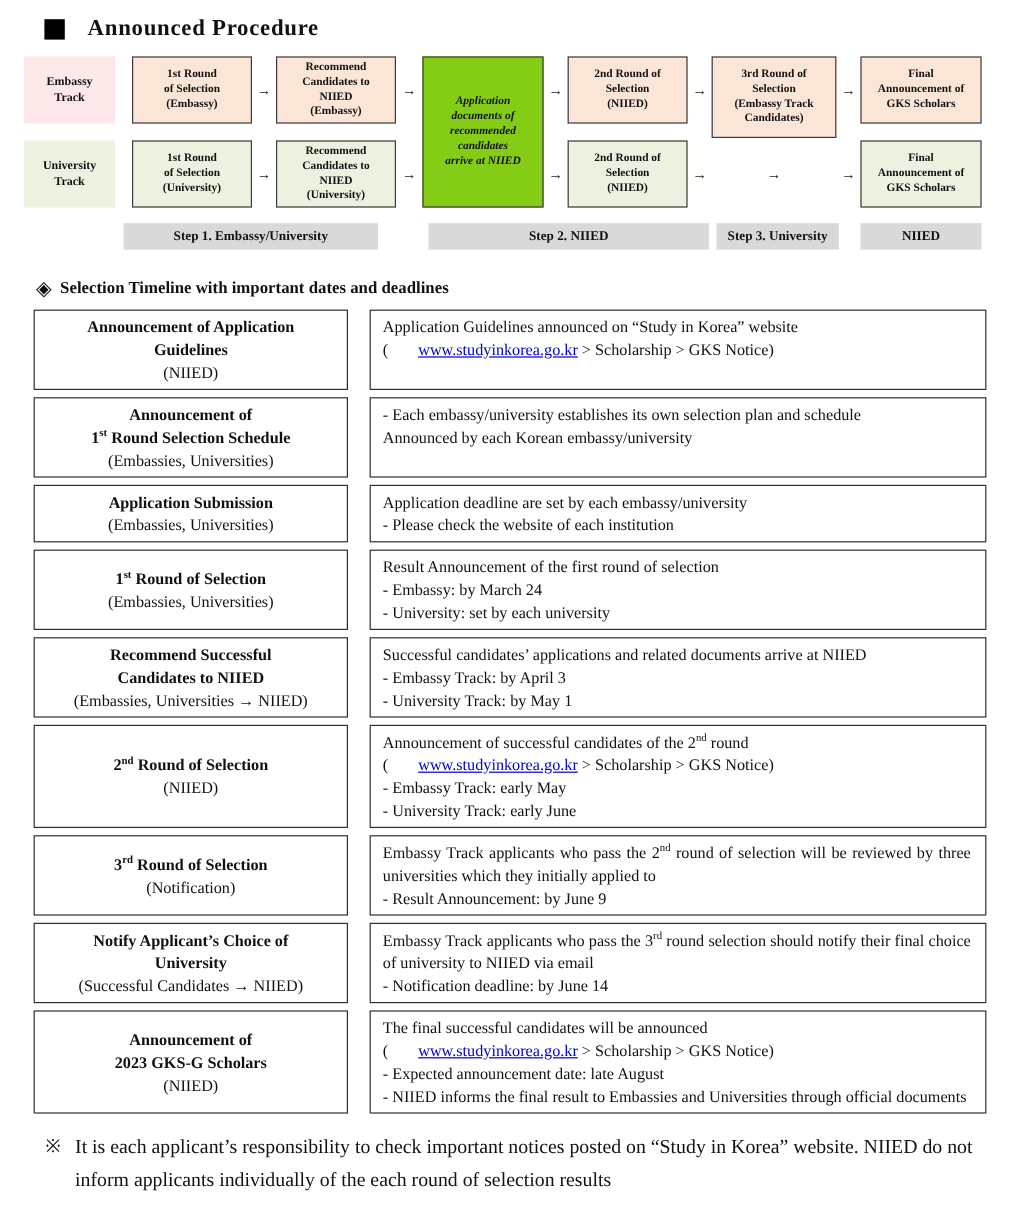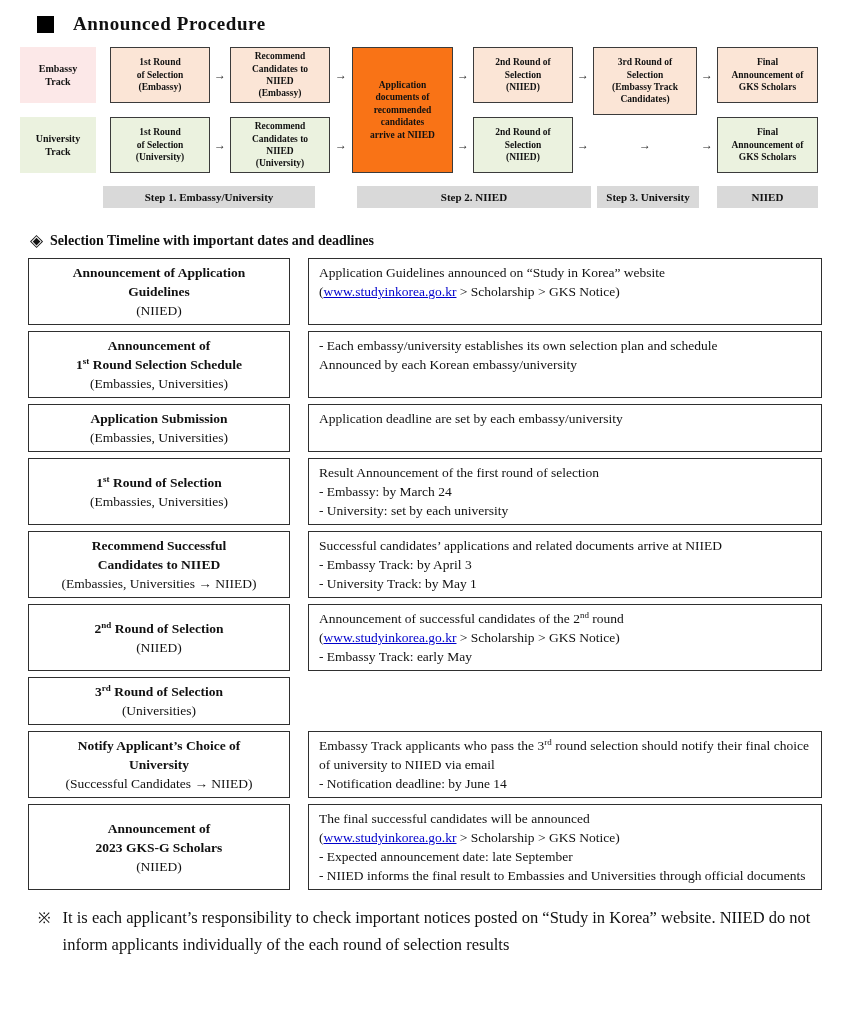--- a/index.html
+++ b/index.html
@@ -16,21 +16,21 @@
   .flow{position:absolute;left:0;top:47px;width:846px;height:162px;}
   .fbox{
     position:absolute;display:flex;align-items:center;justify-content:center;
     text-align:center;font-weight:bold;font-size:9.5px;line-height:1.3;
     border:1.6px solid #3b3b3b;box-sizing:border-box;white-space:pre-line;padding:1px 2px;
   }
   .track{border:none;font-size:10px;}
   .pink{background:var(--pink);}
   .peach{background:var(--peach);}
   .green{background:var(--green);}
-  .white{background:#f97316;}
+  .white{background:#84cc16;font-style:italic;}
   .arrow{
     position:absolute;display:flex;align-items:center;justify-content:center;
     font-size:12px;color:#222;box-sizing:border-box;
   }
   .stepbar{
     position:absolute;height:22px;background:var(--bar);display:flex;align-items:center;
     justify-content:center;font-weight:bold;font-size:11px;box-sizing:border-box;
   }
   
   .timeline{position:absolute;left:28px;top:232px;width:794px;}
@@ -45,21 +45,21 @@
     text-align:center;padding:4px 4px;font-size:13.5px;line-height:19px;flex:none;
   }
   .t-left .bold{font-weight:bold;}
   .t-right{
     flex:1;box-sizing:border-box;border:1.5px solid #2f2f2f;margin-left:18px;
     padding:4px 12px 4px 10px;font-size:13.5px;line-height:19px;
     display:flex;flex-direction:column;justify-content:flex-start;
   }
   .t-right .justify{text-align:justify;}
   sup{font-size:9px;line-height:0;}
-  a.link{color:var(--link);cursor:pointer;}
+  a.link{color:var(--link);cursor:pointer;margin-left:25px;}
   
   .note{
     display:flex;gap:12px;margin-top:14px;padding:0 4px 0 10px;
     font-size:16.5px;line-height:1.65;
   }
   .note .mark{flex:none;font-size:15px;padding-top:2px;}
 </style>
 </head>
 <body>
 
@@ -160,20 +160,21 @@
             <div>Announced by each Korean embassy/university</div>
           </div>
         </div>
         <div class="t-row">
           <div class="t-left">
             <div class="bold">Application Submission</div>
             <div class="">(Embassies, Universities)</div>
           </div>
           <div class="t-right">
             <div>Application deadline are set by each embassy/university</div>
+            <div>- Please check the website of each institution</div>
           </div>
         </div>
         <div class="t-row">
           <div class="t-left">
             <div class="bold">1<sup>st</sup> Round of Selection</div>
             <div class="">(Embassies, Universities)</div>
           </div>
           <div class="t-right">
             <div>Result Announcement of the first round of selection</div>
             <div>- Embassy: by March 24</div>
@@ -194,26 +195,31 @@
         </div>
         <div class="t-row">
           <div class="t-left">
             <div class="bold">2<sup>nd</sup> Round of Selection</div>
             <div class="">(NIIED)</div>
           </div>
           <div class="t-right">
             <div>Announcement of successful candidates of the 2<sup>nd</sup> round</div>
             <div>(<a class="link" href="#">www.studyinkorea.go.kr</a> &gt; Scholarship &gt; GKS Notice)</div>
             <div>- Embassy Track: early May</div>
+            <div>- University Track: early June</div>
           </div>
         </div>
         <div class="t-row">
           <div class="t-left">
             <div class="bold">3<sup>rd</sup> Round of Selection</div>
-            <div class="">(Universities)</div>
+            <div class="">(Notification)</div>
+          </div>
+          <div class="t-right">
+            <div class="justify">Embassy Track applicants who pass the 2<sup>nd</sup> round of selection will be reviewed by three universities which they initially applied to</div>
+            <div>- Result Announcement: by June 9</div>
           </div>
         </div>
         <div class="t-row">
           <div class="t-left">
             <div class="bold">Notify Applicant’s Choice of</div>
             <div class="bold">University</div>
             <div class="">(Successful Candidates → NIIED)</div>
           </div>
           <div class="t-right">
             <div class="justify">Embassy Track applicants who pass the 3<sup>rd</sup> round selection should notify their final choice of university to NIIED via email</div>
@@ -222,21 +228,21 @@
         </div>
         <div class="t-row">
           <div class="t-left">
             <div class="bold">Announcement of</div>
             <div class="bold">2023 GKS-G Scholars</div>
             <div class="">(NIIED)</div>
           </div>
           <div class="t-right">
             <div>The final successful candidates will be announced</div>
             <div>(<a class="link" href="#">www.studyinkorea.go.kr</a> &gt; Scholarship &gt; GKS Notice)</div>
-            <div>- Expected announcement date: late September</div>
+            <div>- Expected announcement date: late August</div>
             <div>- NIIED informs the final result to Embassies and Universities through official documents</div>
           </div>
         </div>
       </div>
     <div class="note">
       <span class="mark">※</span>
       <span class="note-text">It is each applicant’s responsibility to check important notices posted on “Study in Korea” website. NIIED do not inform applicants individually of the each round of selection results</span>
     </div>
   </div>
 

